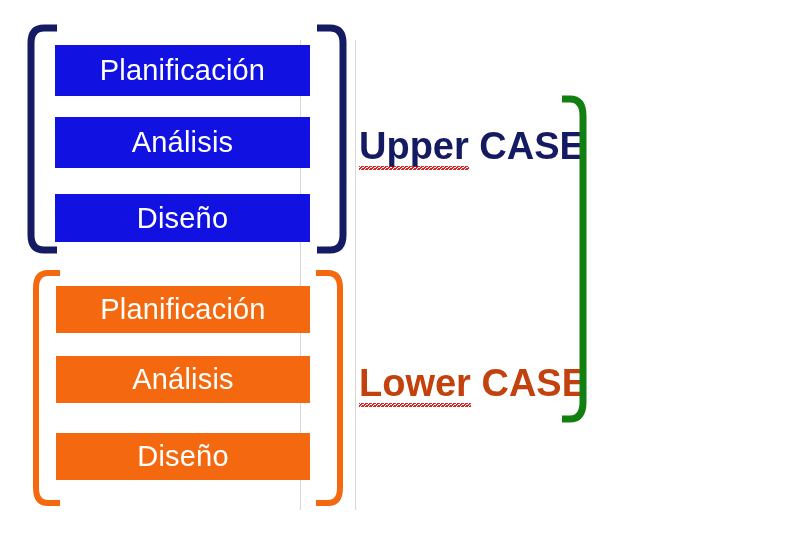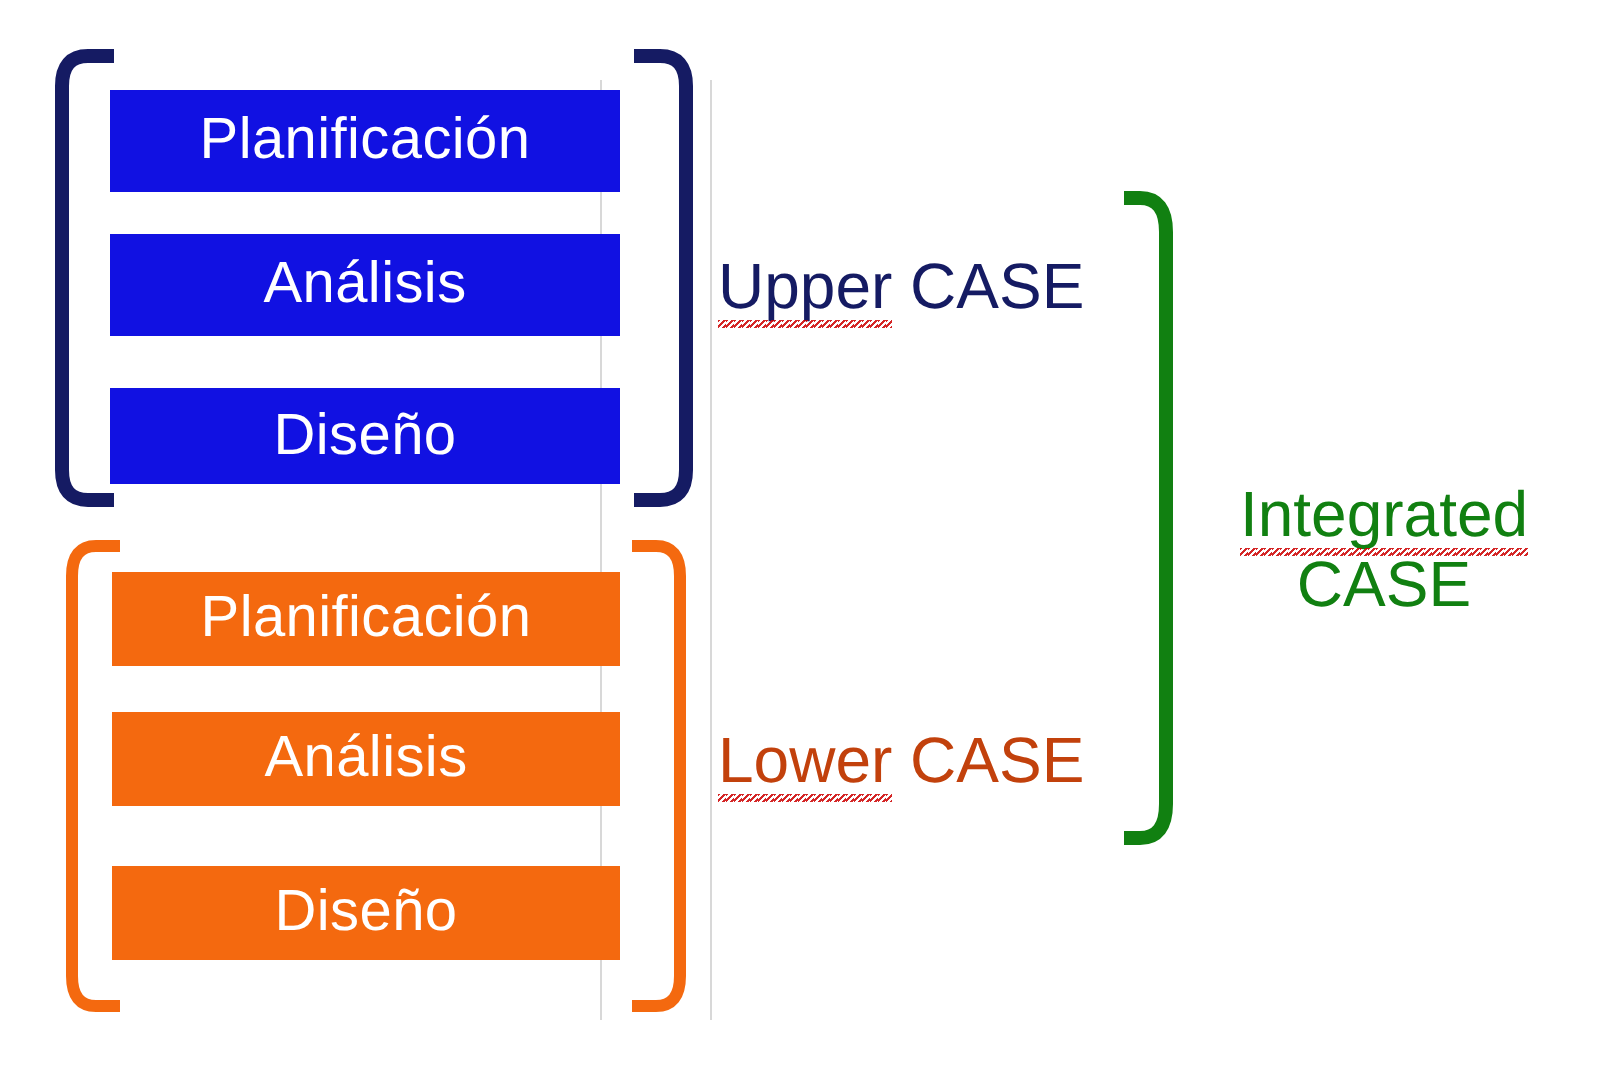--- a/index.html
+++ b/index.html
@@ -43,22 +43,22 @@
 
   
   .bracket-svg {
     position: absolute;
     overflow: visible;
   }
 
   
   .side-label {
     position: absolute;
-    font-size: 32px;
-    font-weight: normal;
+    font-size: 38px;
+    font-weight: bold;
     white-space: nowrap;
     line-height: 1.08;
   }
   .label-upper { color: #151B63; }
   .label-lower { color: #c2410c; }
   .label-integrated {
     color: #118011;
     text-align: center;
   }
 
@@ -126,20 +126,14 @@
   <div class="phase-bar bar-lower" style="left:56px; top:433px; width:254px; height:47px;">Diseño</div>
 
   <div class="side-label label-lower" style="left:359px; top:363px;">
     <span class="squiggle">Lower</span><span> CASE</span>
   </div>
 
   <svg class="bracket-svg" style="left:556px; top:94px;" width="34" height="330" viewBox="0 0 34 330">
     <path d="M 6 5 L 14 5 Q 27 5 27 22 L 27 308 Q 27 325 14 325 L 6 325" fill="none" stroke="#118011" stroke-width="7" stroke-linecap="butt"></path>
   </svg>
 
-  <div class="side-label label-integrated" style="left:612px; top:240px; width:160px;">
-    <div>
-      <span class="squiggle">Integrated</span>
-    </div>
-    <div>CASE</div>
-  </div>
 
 </div>
 
 </body></html>

